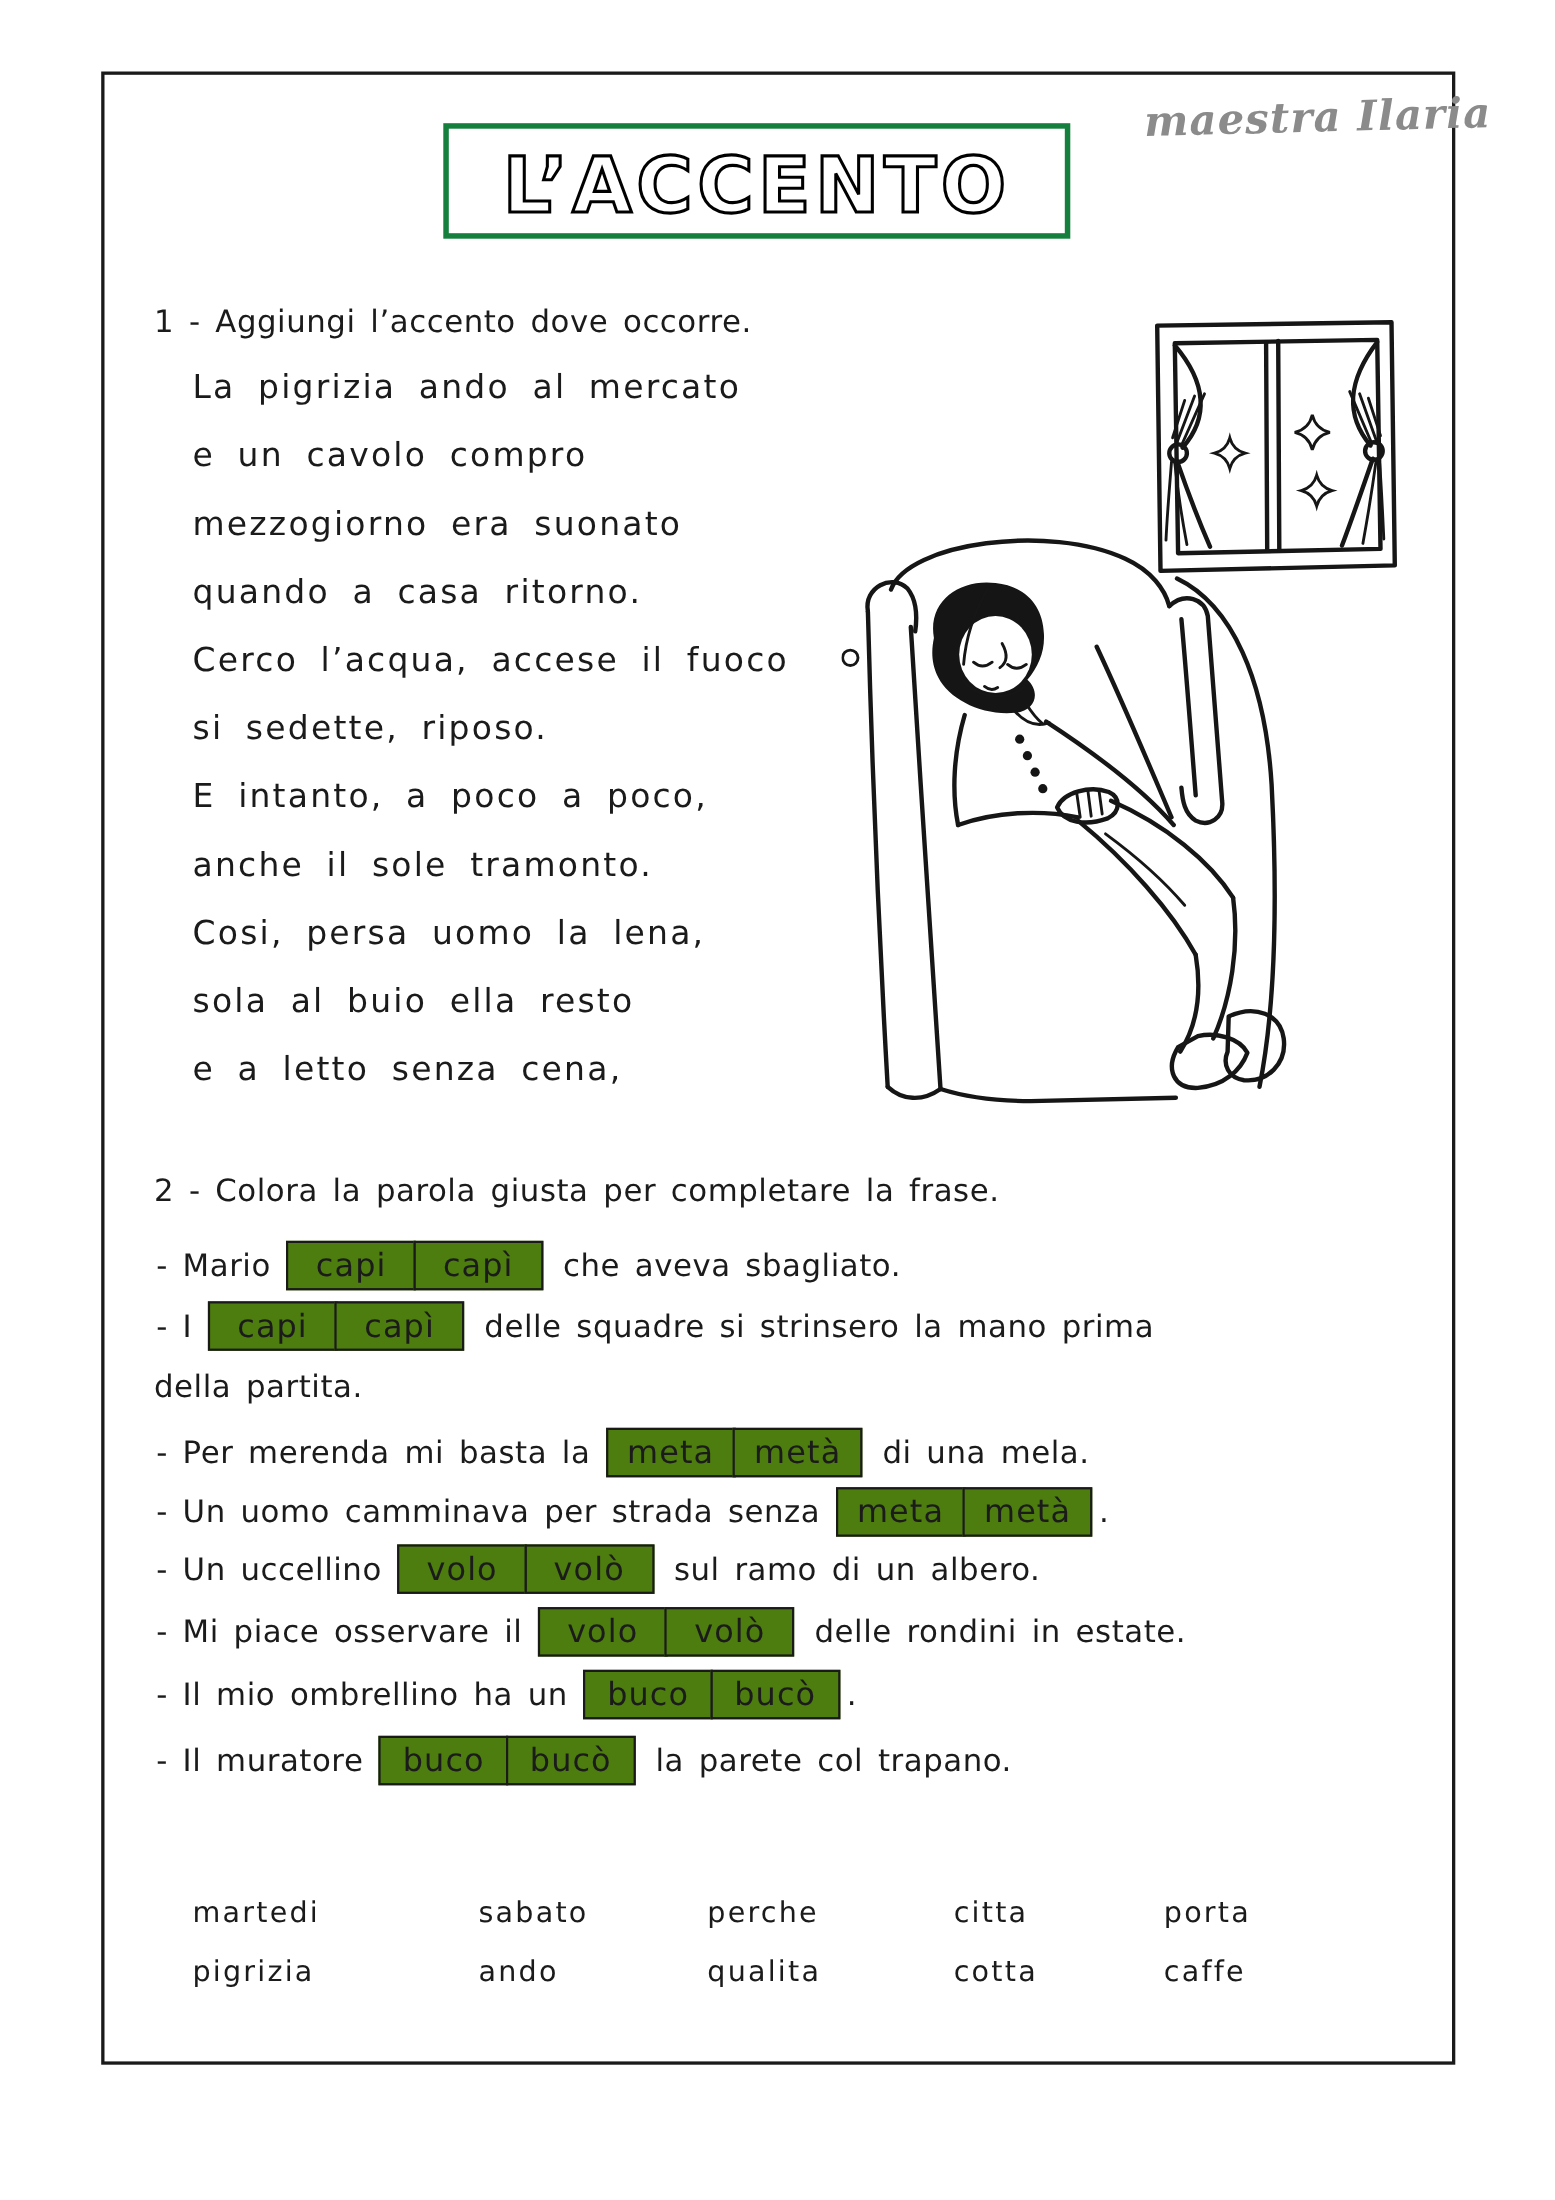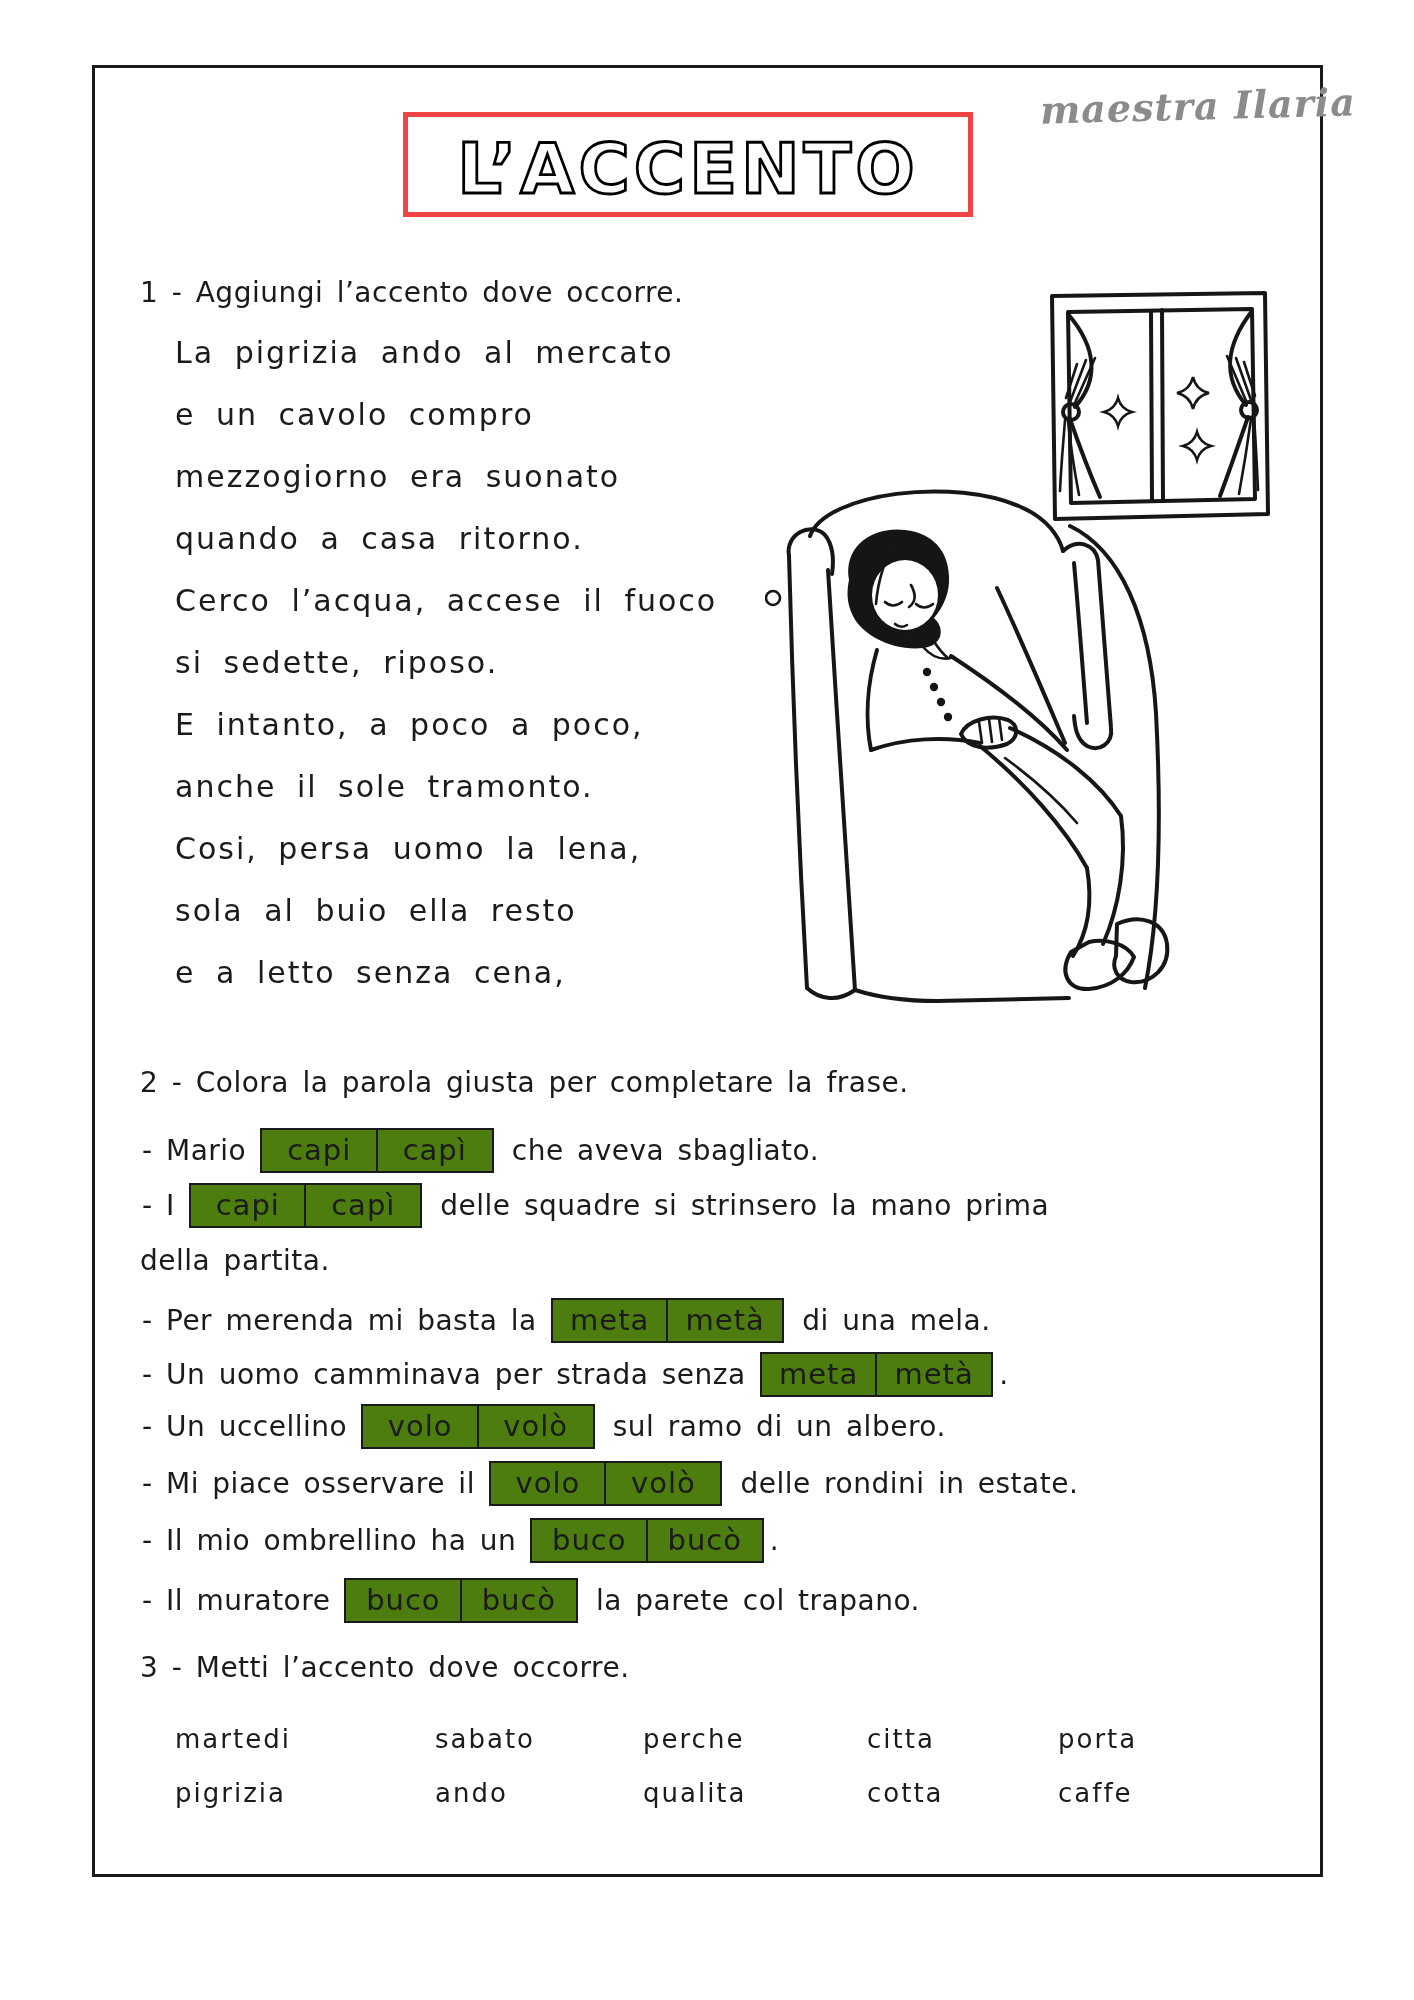--- a/index.html
+++ b/index.html
@@ -6,21 +6,21 @@
   .sheet{
     position:relative;width:1414px;height:2000px;background:#ffffff;
     font-family:"DejaVu Sans",sans-serif;color:#1b1b1b;overflow:hidden;
   }
   .page-border{
     position:absolute;left:92px;top:65px;width:1231px;height:1812px;
     border:3px solid #1a1a1a;box-sizing:border-box;
   }
   .title-box{
     position:absolute;left:403px;top:112px;width:570px;height:105px;
-    border:5px solid #ef4444;box-sizing:border-box;display:flex;align-items:center;justify-content:center;
+    border:5px solid #15803d;box-sizing:border-box;display:flex;align-items:center;justify-content:center;
     background:#fff;
   }
   .title-box svg{display:block;width:100%;height:100%;}
   .title-text{
     font-family:"DejaVu Sans",sans-serif;font-weight:bold;font-size:70px;letter-spacing:4px;
     fill:#ffffff;stroke:#000000;stroke-width:2.8px;
   }
   .credit{
     position:absolute;left:1040px;top:84px;width:280px;
     font-family:"DejaVu Serif",serif;font-style:italic;font-weight:bold;
@@ -247,21 +247,20 @@
       <div class="sentence-row" style="top: 1575px;">
         <span class="pre">- Il muratore</span>
         <span class="opt-pair">
           <span class="opt-box">buco</span>
           <span class="opt-box">bucò</span>
         </span>
         <span class="post">la parete col trapano.</span>
       </div>
     </div>
 
-  <div id="heading3" class="heading">3 - Metti l’accento dove occorre.</div>
 
   <div id="word-grid">
       <span class="accent-word" style="left: 175px; top: 1722px;">martedi</span>
       <span class="accent-word" style="left: 435px; top: 1722px;">sabato</span>
       <span class="accent-word" style="left: 643px; top: 1722px;">perche</span>
       <span class="accent-word" style="left: 867px; top: 1722px;">citta</span>
       <span class="accent-word" style="left: 1058px; top: 1722px;">porta</span>
       <span class="accent-word" style="left: 175px; top: 1776px;">pigrizia</span>
       <span class="accent-word" style="left: 435px; top: 1776px;">ando</span>
       <span class="accent-word" style="left: 643px; top: 1776px;">qualita</span>

